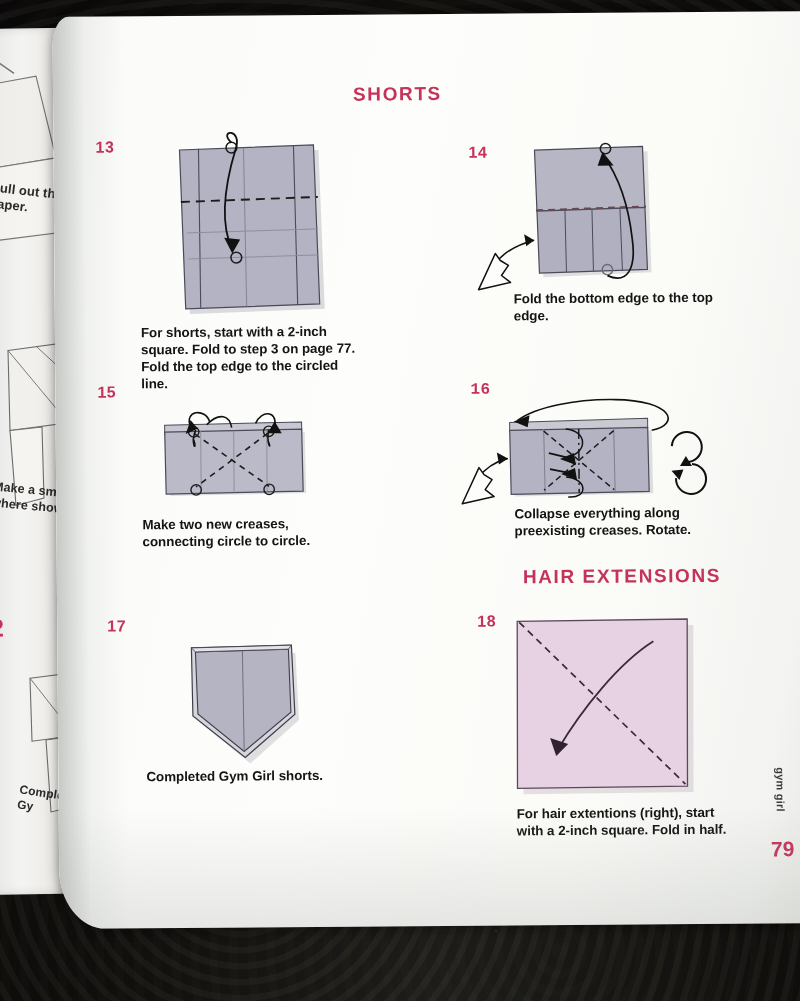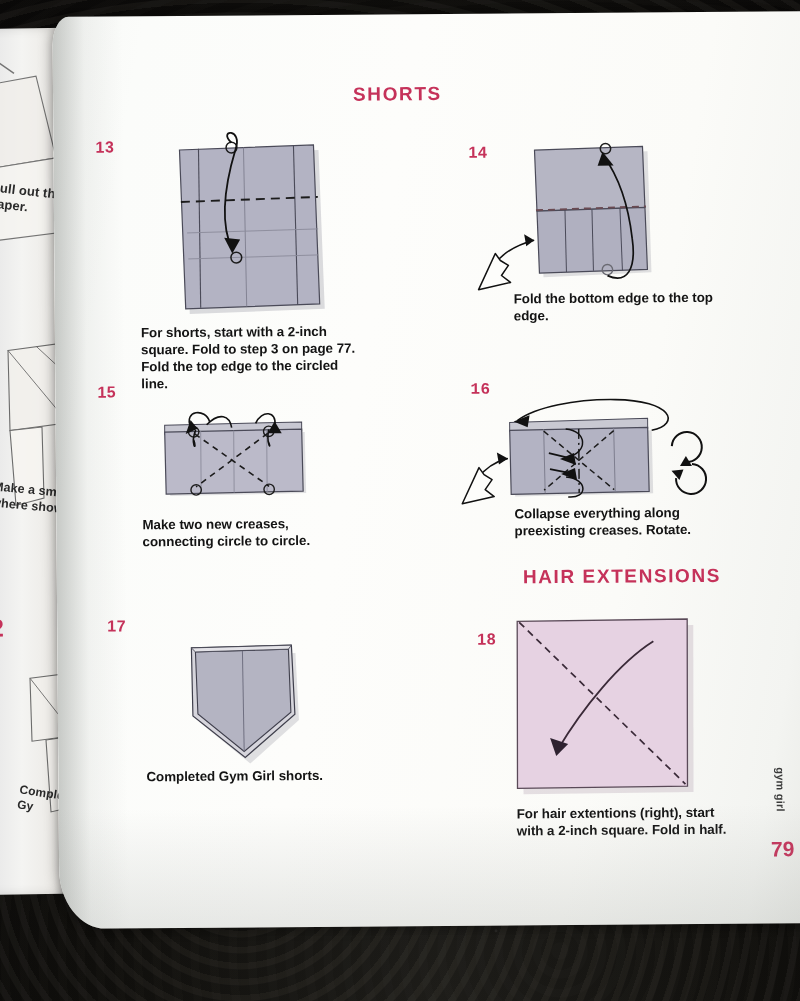--- a/index.html
+++ b/index.html
@@ -257,21 +257,21 @@
 
           <path d="M28 38 L121 36 L123 99 L76 138 L30 100 Z" fill="#b4b4c2" stroke="#3f3f4c" stroke-width="1.1"></path>
 
           <path d="M75 37 L76 138" stroke="#6f6f80" stroke-width="1" fill="none"></path>
 
           <path d="M24 34 L124 32 L121 36 L28 38 Z" fill="#e4e3e8" stroke="#3f3f4c" stroke-width=".8"></path>
         </svg>
       </div>
       <div class="caption" style="left:88px;top:752px;width:230px;">Completed Gym Girl shorts.</div>
 
-      <div class="step-num" style="left:420px;top:617px;">18</div>
+      <div class="step-num" style="left:420px;top:599px;">18</div>
       <div class="fig" style="left:440px;top:588px;">
         <svg width="230" height="210" viewBox="0 0 230 210">
           <path d="M23 22 L193 21 L192 188 L22 189 Z" fill="#b9a8b6" opacity=".35" transform="translate(3,4)"></path>
           <path d="M20 20 L190 19 L189 186 L19 187 Z" fill="#e6d2e2" stroke="#5a4a58" stroke-width="1.3"></path>
 
           <path d="M22 21 L187 184" stroke="#3a2a38" stroke-width="1.7" fill="none" stroke-dasharray="7 5"></path>
 
           <path d="M156 41 C122 62, 84 108, 60 148" fill="none" stroke="#3a2a38" stroke-width="1.8"></path>
           <path d="M58 155 L52 137 L70 143 Z" fill="#2e2230"></path>
         </svg>

